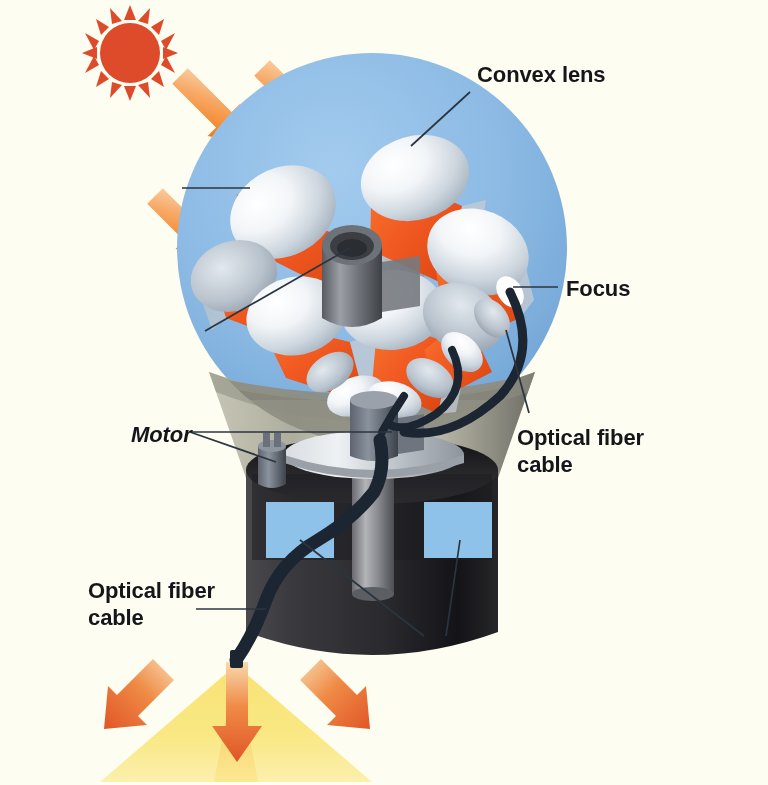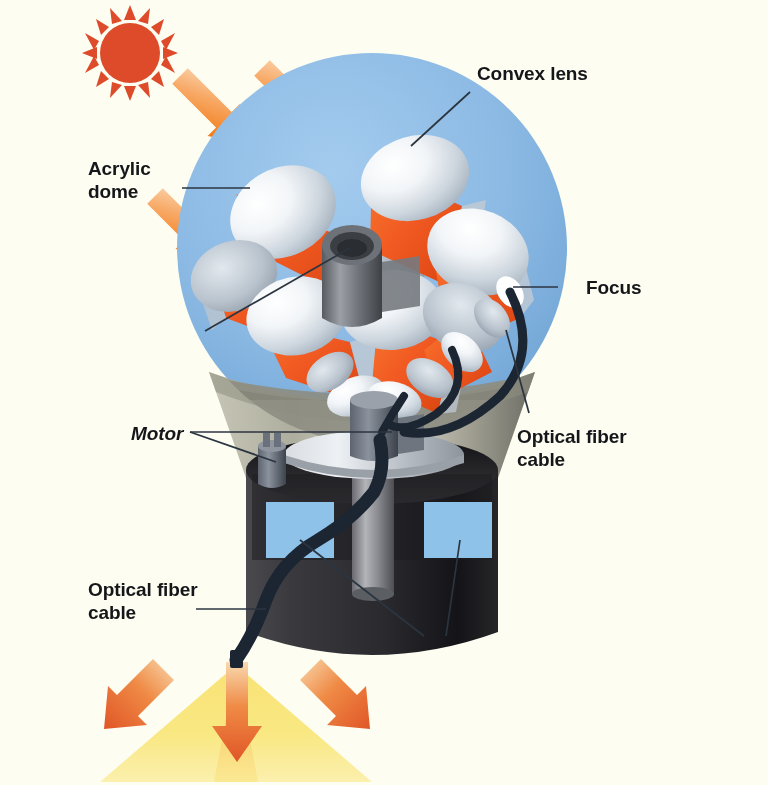--- a/index.html
+++ b/index.html
@@ -19,21 +19,21 @@
   #art {
     position: absolute;
     left: 0; top: 0;
     width: 768px;
     height: 785px;
   }
   .label {
     position: absolute;
     font-family: "Liberation Sans", sans-serif;
     font-weight: bold;
-    font-size: 19px;
+    font-size: 22px;
     line-height: 1.22;
     color: #15161a;
     letter-spacing: -0.1px;
     white-space: pre-line;
     pointer-events: auto;
   }
   .label.l-left  { text-align: left; }
 </style>
 </head>
 <body>
@@ -364,24 +364,22 @@
 
       <path d="M196,609 L266,609"></path>
 
       <path d="M424,636 L300,540"></path>
       <path d="M446,636 L460,540"></path>
     </g>
   </svg>
 
   <div class="label l-left" style="left:477px; top:62px;">Convex lens</div>
 
-  <div class="label l-left" style="left:88px; top:157px;">Acrylic
-dome</div>
-
-  <div class="label l-left" style="left:566px; top:276px;margin-left:20px;">Focus</div>
+
+  <div class="label l-left" style="left:566px; top:276px;">Focus</div>
 
 
   <div class="label l-left" style="left:131px; top:422px;font-style:italic;">Motor</div>
 
   <div class="label l-left" style="left:517px; top:425px;">Optical fiber
 cable</div>
 
   <div class="label l-left" style="left:88px; top:578px;">Optical fiber
 cable</div>
 

